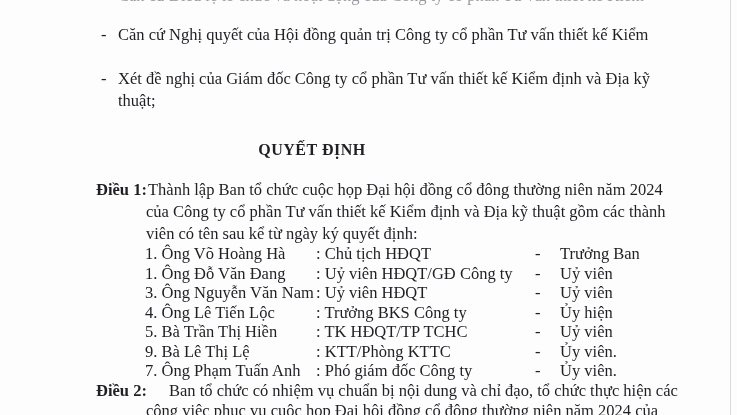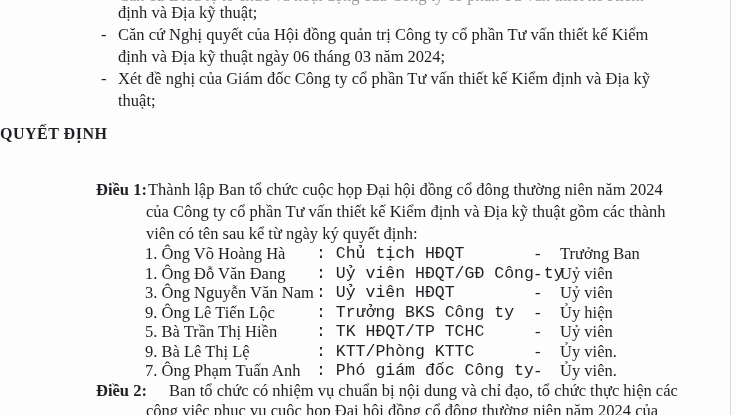--- a/index.html
+++ b/index.html
@@ -44,53 +44,52 @@
       left: 118px;
       color: #9a9aa0;
     }
     .bullet {
       position: absolute;
       left: 101px;
       line-height: 20px;
     }
     .heading {
       position: absolute;
-      top: 124px;
+      top: 140px;
       left: 0;
       width: 624px;
+      text-align: center;
       font-weight: bold;
       font-size: 16px;
       letter-spacing: 0.5px;
       line-height: 20px;
     }
     .article-label {
       font-weight: bold;
     }
     .member {
       position: absolute;
       line-height: 20px;
       white-space: nowrap;
     }
     .m-name { position: absolute; left: 145px; }
-    .m-pos  { position: absolute; left: 316px; font-family: Liberation Mono, monospace; }
+    .m-pos  { position: absolute; left: 316px; }
     .m-dash { position: absolute; left: 535px; }
     .m-role { position: absolute; left: 548px; margin-left: 12px; }
   </style>
 </head>
 <body>
 
 <div class="page">
 
   <div class="cutoff">Căn cứ Điều lệ tổ chức và hoạt động của Công ty cổ phần Tư vấn thiết kế Kiểm</div>
 
-  <div class="line" style="top:3px; left:118px;">định và Địa kỹ thuật;</div>
 
   <div class="bullet" style="top:25px;">-</div>
   <div class="line" style="top:25px; left:118px;">Căn cứ Nghị quyết của Hội đồng quản trị Công ty cổ phần Tư vấn thiết kế Kiểm</div>
-  <div class="line" style="top:47px; left:118px;">định và Địa kỹ thuật ngày 06 tháng 03 năm 2024;</div>
 
   <div class="bullet" style="top:69px;">-</div>
   <div class="line" style="top:69px; left:118px;">Xét đề nghị của Giám đốc Công ty cổ phần Tư vấn thiết kế Kiểm định và Địa kỹ</div>
   <div class="line" style="top:91px; left:118px;text-align:center;">thuật;</div>
 
   <div class="heading">QUYẾT ĐỊNH</div>
 
   <div class="line article-label" style="top:180px; left:96px;">Điều 1:</div>
   <div class="line" style="top:180px; left:148px;">Thành lập Ban tổ chức cuộc họp Đại hội đồng cổ đông thường niên năm 2024</div>
   <div class="line" style="top:224px; left:146px;">viên có tên sau kể từ ngày ký quyết định:</div>
@@ -110,21 +109,21 @@
         <span class="m-dash">-</span>
         <span class="m-role">Uỷ  viên</span>
       </div>
       <div class="member" style="top: 283px; left: 0px; width: 737px;">
         <span class="m-name">3. Ông Nguyễn Văn Nam</span>
         <span class="m-pos">: Uỷ viên HĐQT</span>
         <span class="m-dash">-</span>
         <span class="m-role">Uỷ  viên</span>
       </div>
       <div class="member" style="top: 302.5px; left: 0px; width: 737px;">
-        <span class="m-name">9. Ông Lê Tiến Lộc</span>
+        <span class="m-name">4. Ông Lê Tiến Lộc</span>
         <span class="m-pos">: Trưởng  BKS Công ty</span>
         <span class="m-dash">-</span>
         <span class="m-role">Ủy hiện</span>
       </div>
       <div class="member" style="top: 322px; left: 0px; width: 737px;">
         <span class="m-name">5. Bà  Trần Thị Hiền</span>
         <span class="m-pos">: TK HĐQT/TP TCHC</span>
         <span class="m-dash">-</span>
         <span class="m-role">Uỷ viên</span>
       </div>

